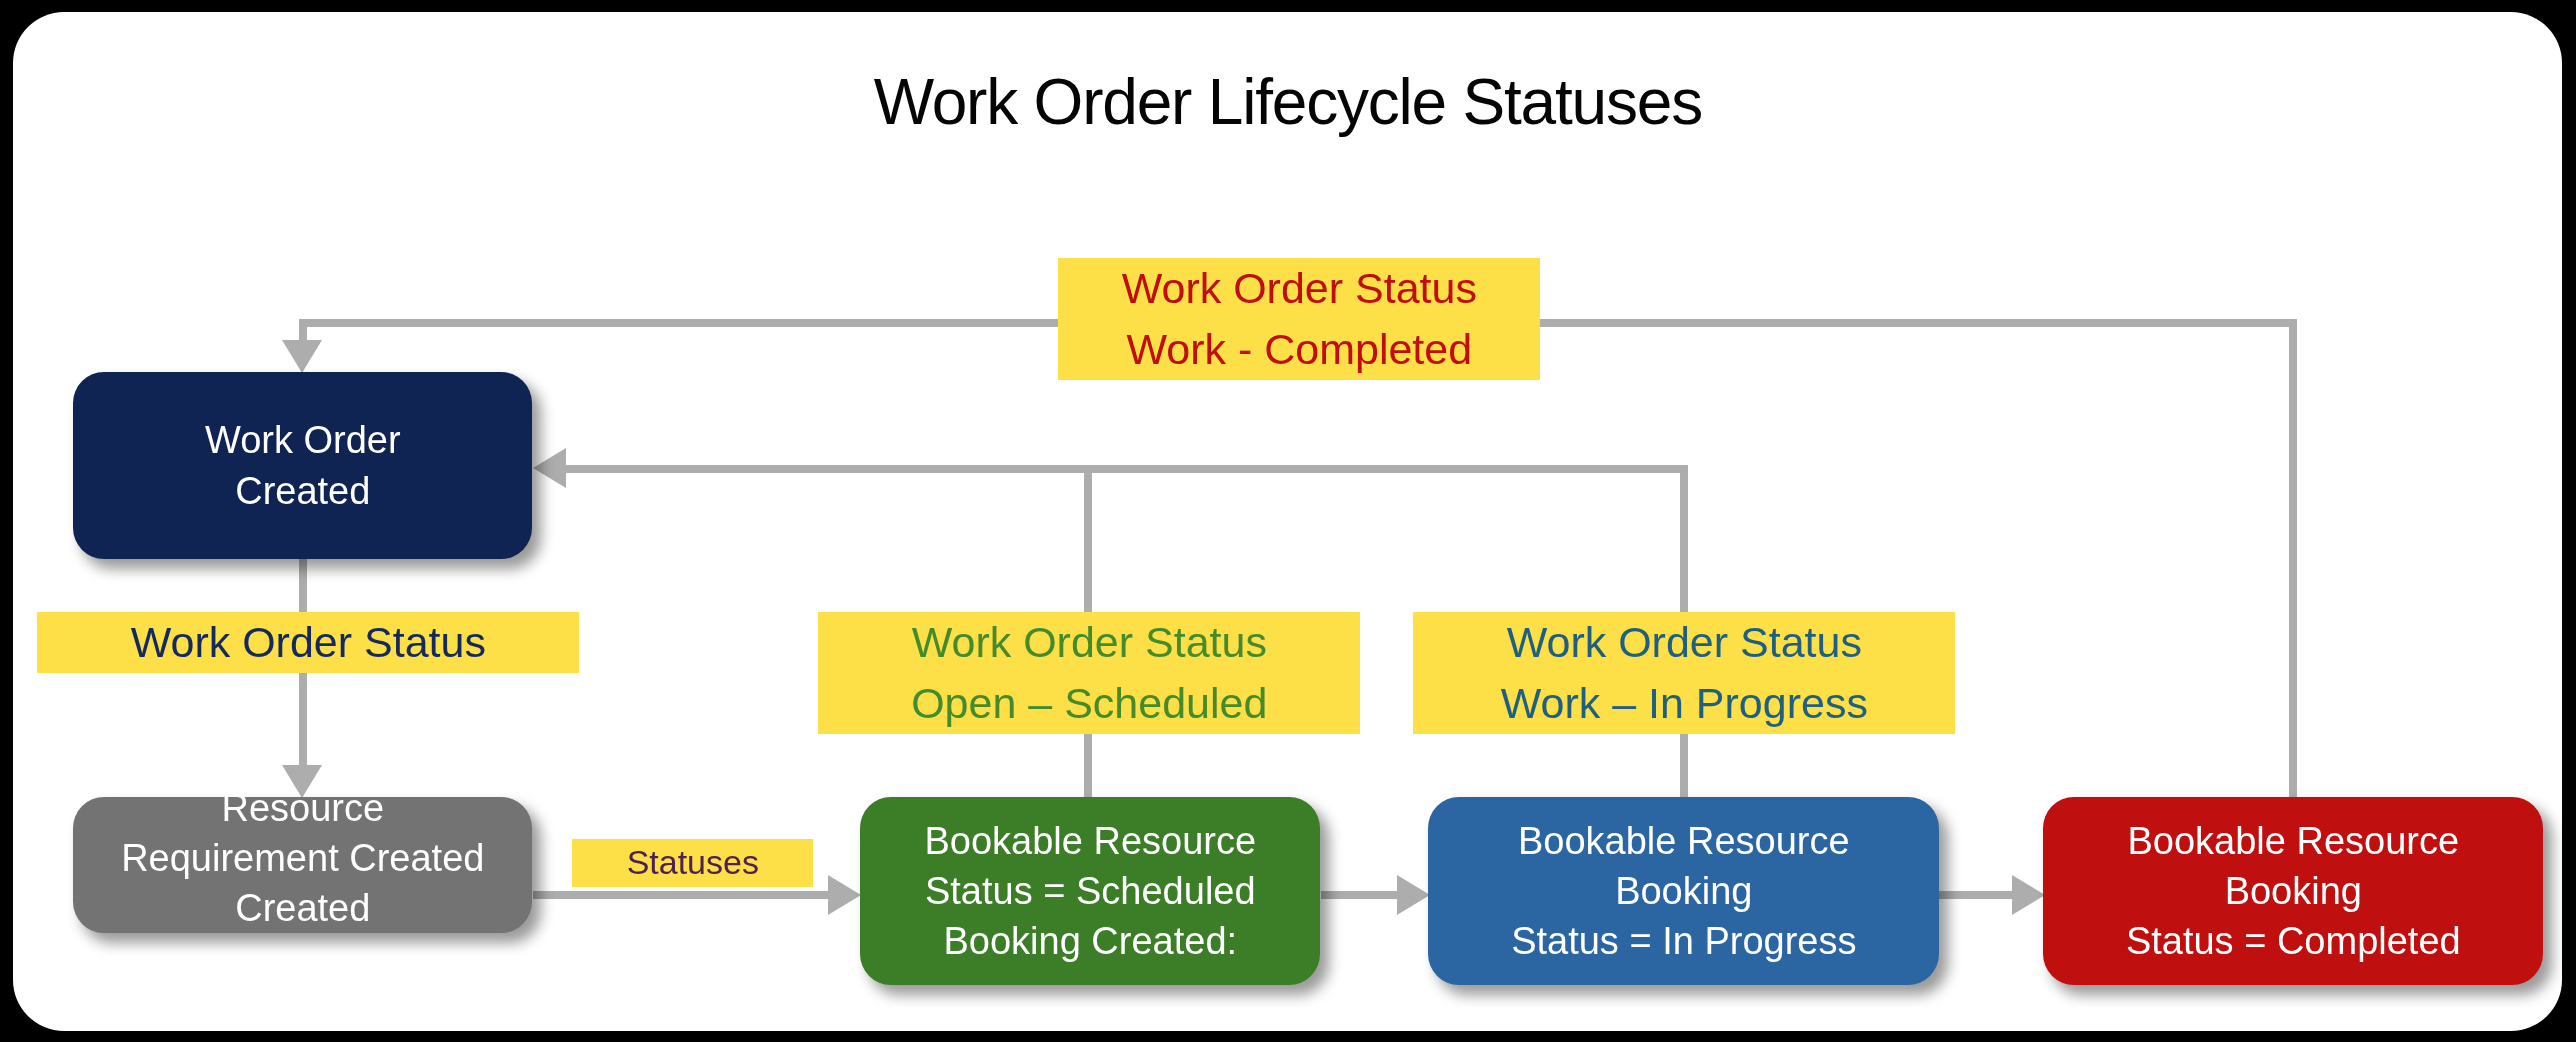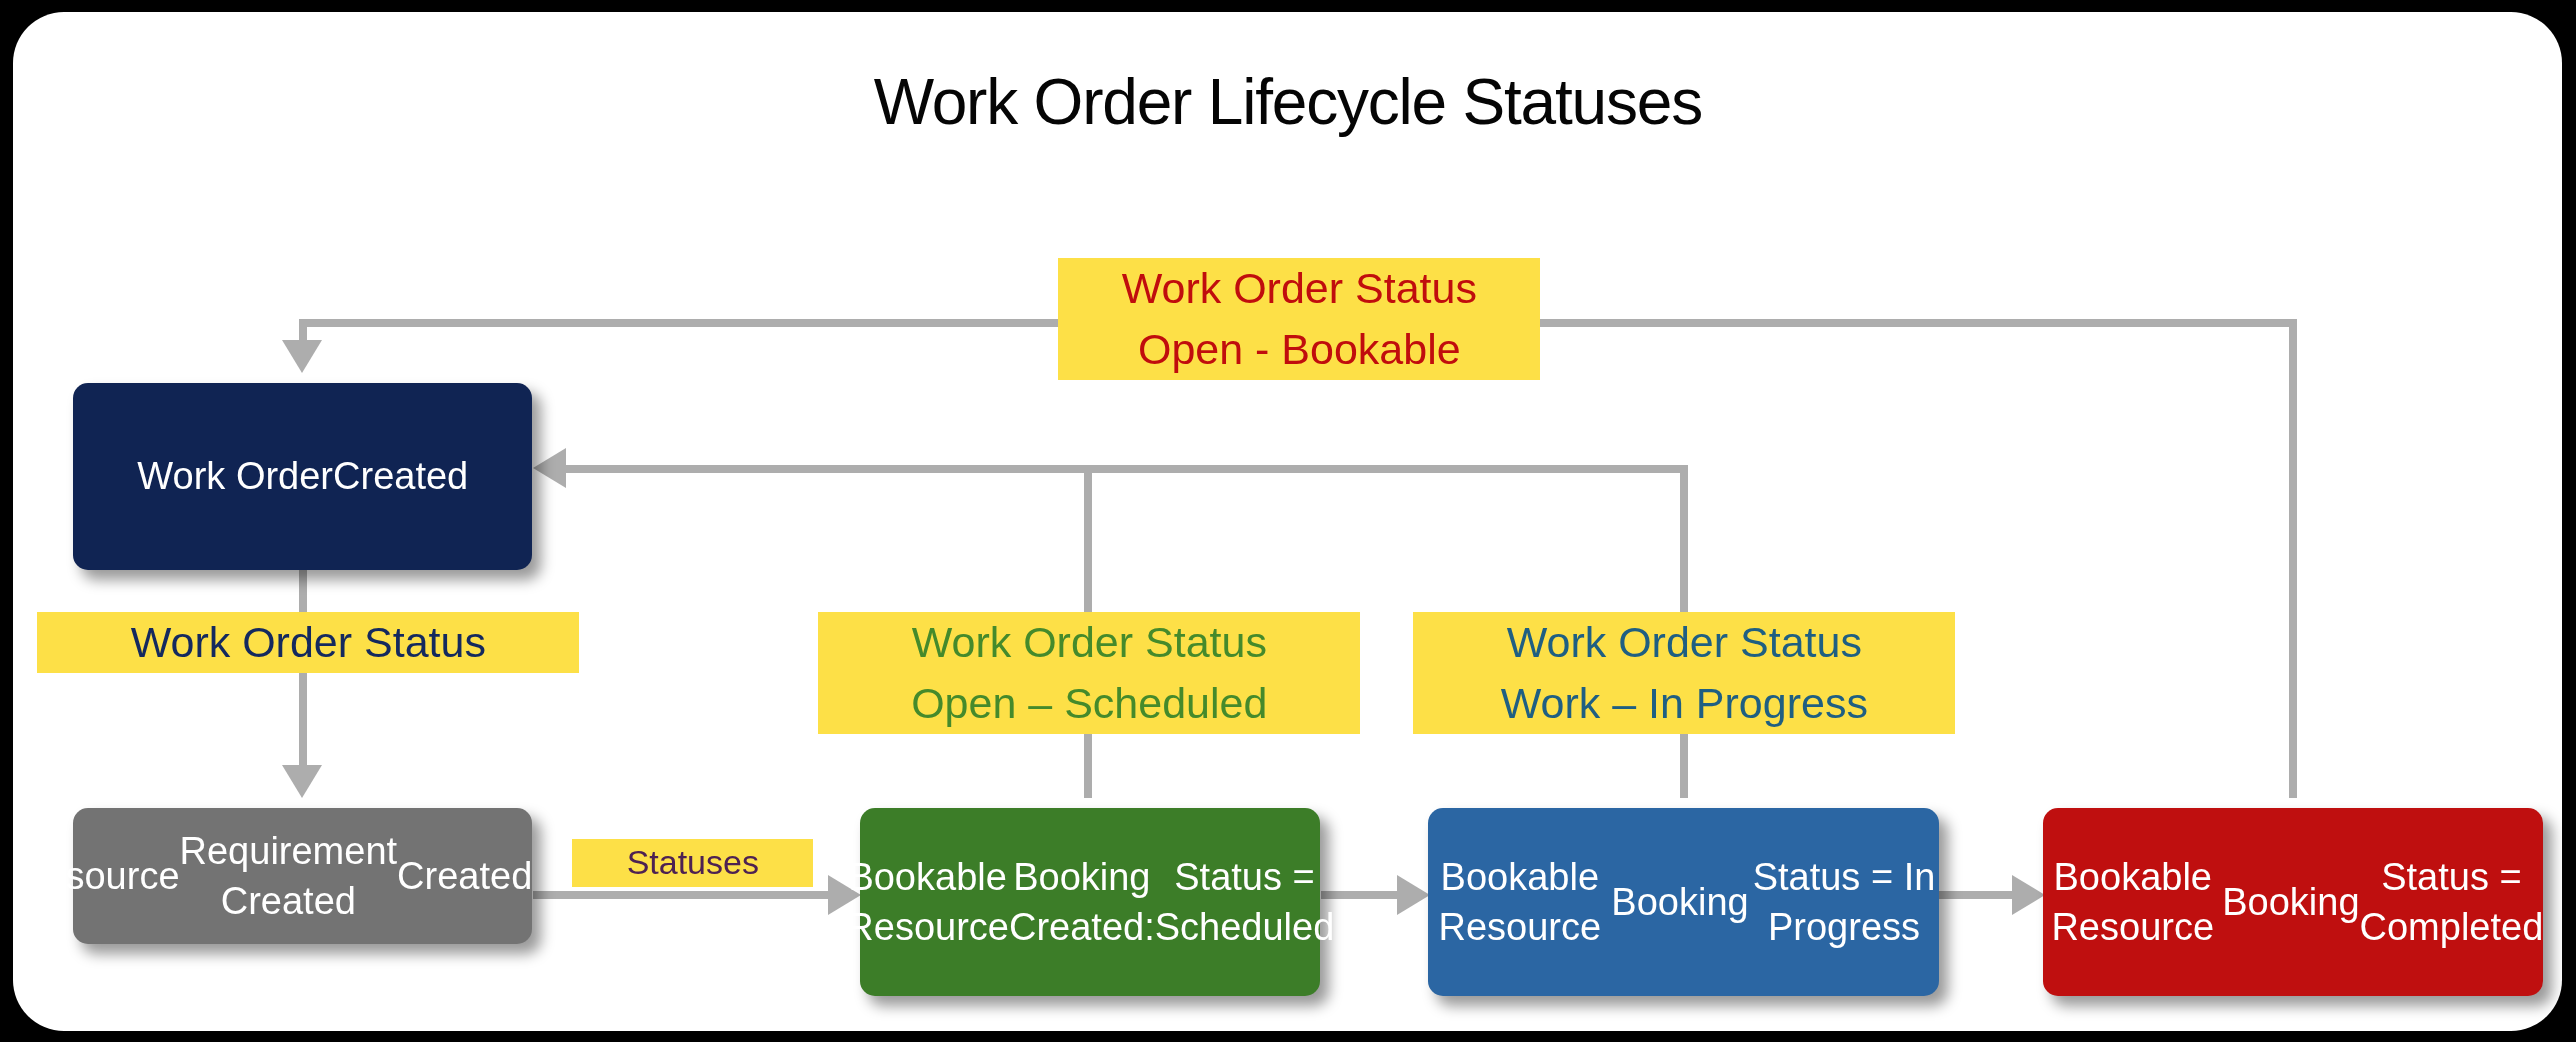--- a/index.html
+++ b/index.html
@@ -61,31 +61,31 @@
     border-right: 33px solid #ADADAD;
   }
   .arrow-right {
     border-top: 20.5px solid transparent;
     border-bottom: 20.5px solid transparent;
     border-left: 33px solid #ADADAD;
   }
   
   .node {
     position: absolute;
-    border-radius: 15px;
+    border-radius: 31px;
     color: #ffffff;
     display: flex;
+    flex-direction: column;
     justify-content: center;
     align-items: center;
     text-align: center;
     font-size: 38px;
     line-height: 1.32;
     box-shadow: 8.4px 9.6px 13.3px rgba(0,0,0,0.40);
     z-index: 3;
-    margin-top: 11px;
   }
   .node-navy   { left: 60px;  top: 360px;  width: 459px; height: 187px; background: #102453; }
   .node-purple { left: 60px;  top: 785px; width: 459px; height: 136px; background: #737373; justify-content: flex-end; }
   .node-green  { left: 847px; top: 785px; width: 460px; height: 188px; background: #3C7D28; }
   .node-blue   { left: 1415px; top: 785px; width: 511px; height: 188px; background: #2B66A3; }
   .node-red    { left: 2030px; top: 785px; width: 500px; height: 188px; background: #BF0F0F; }
   
   .flow-label {
     position: absolute;
     background: #fde047;
@@ -128,21 +128,21 @@
     <div class="arrow arrow-right" style="left:815px; top:863px;"></div>
 
     <div class="cline" style="left:1308px; top:879px; width:77px; height:7.8px;"></div>
     <div class="arrow arrow-right" style="left:1384px; top:863px;"></div>
 
     <div class="cline" style="left:1926px; top:879px; width:74px; height:7.8px;"></div>
     <div class="arrow arrow-right" style="left:1999px; top:863px;"></div>
 
     <div class="flow-label label-completed">
       <div>Work Order Status</div>
-      <div>Open - Bookable</div>
+      <div>Work - Completed</div>
     </div>
     <div class="flow-label label-unscheduled">
       <div>Work Order Status</div>
     </div>
     <div class="flow-label label-scheduled">
       <div>Work Order Status</div>
       <div>Open – Scheduled</div>
     </div>
     <div class="flow-label label-inprogress">
       <div>Work Order Status</div>
@@ -158,22 +158,22 @@
     </div>
 
     <div class="node node-purple">
       <div>Resource</div>
       <div>Requirement Created</div>
       <div>Created</div>
     </div>
 
     <div class="node node-green">
       <div>Bookable Resource</div>
+      <div>Status = Scheduled</div>
       <div>Booking Created:</div>
-      <div>Status = Scheduled</div>
     </div>
 
     <div class="node node-blue">
       <div>Bookable Resource</div>
       <div>Booking</div>
       <div>Status = In Progress</div>
     </div>
 
     <div class="node node-red">
       <div>Bookable Resource</div>

